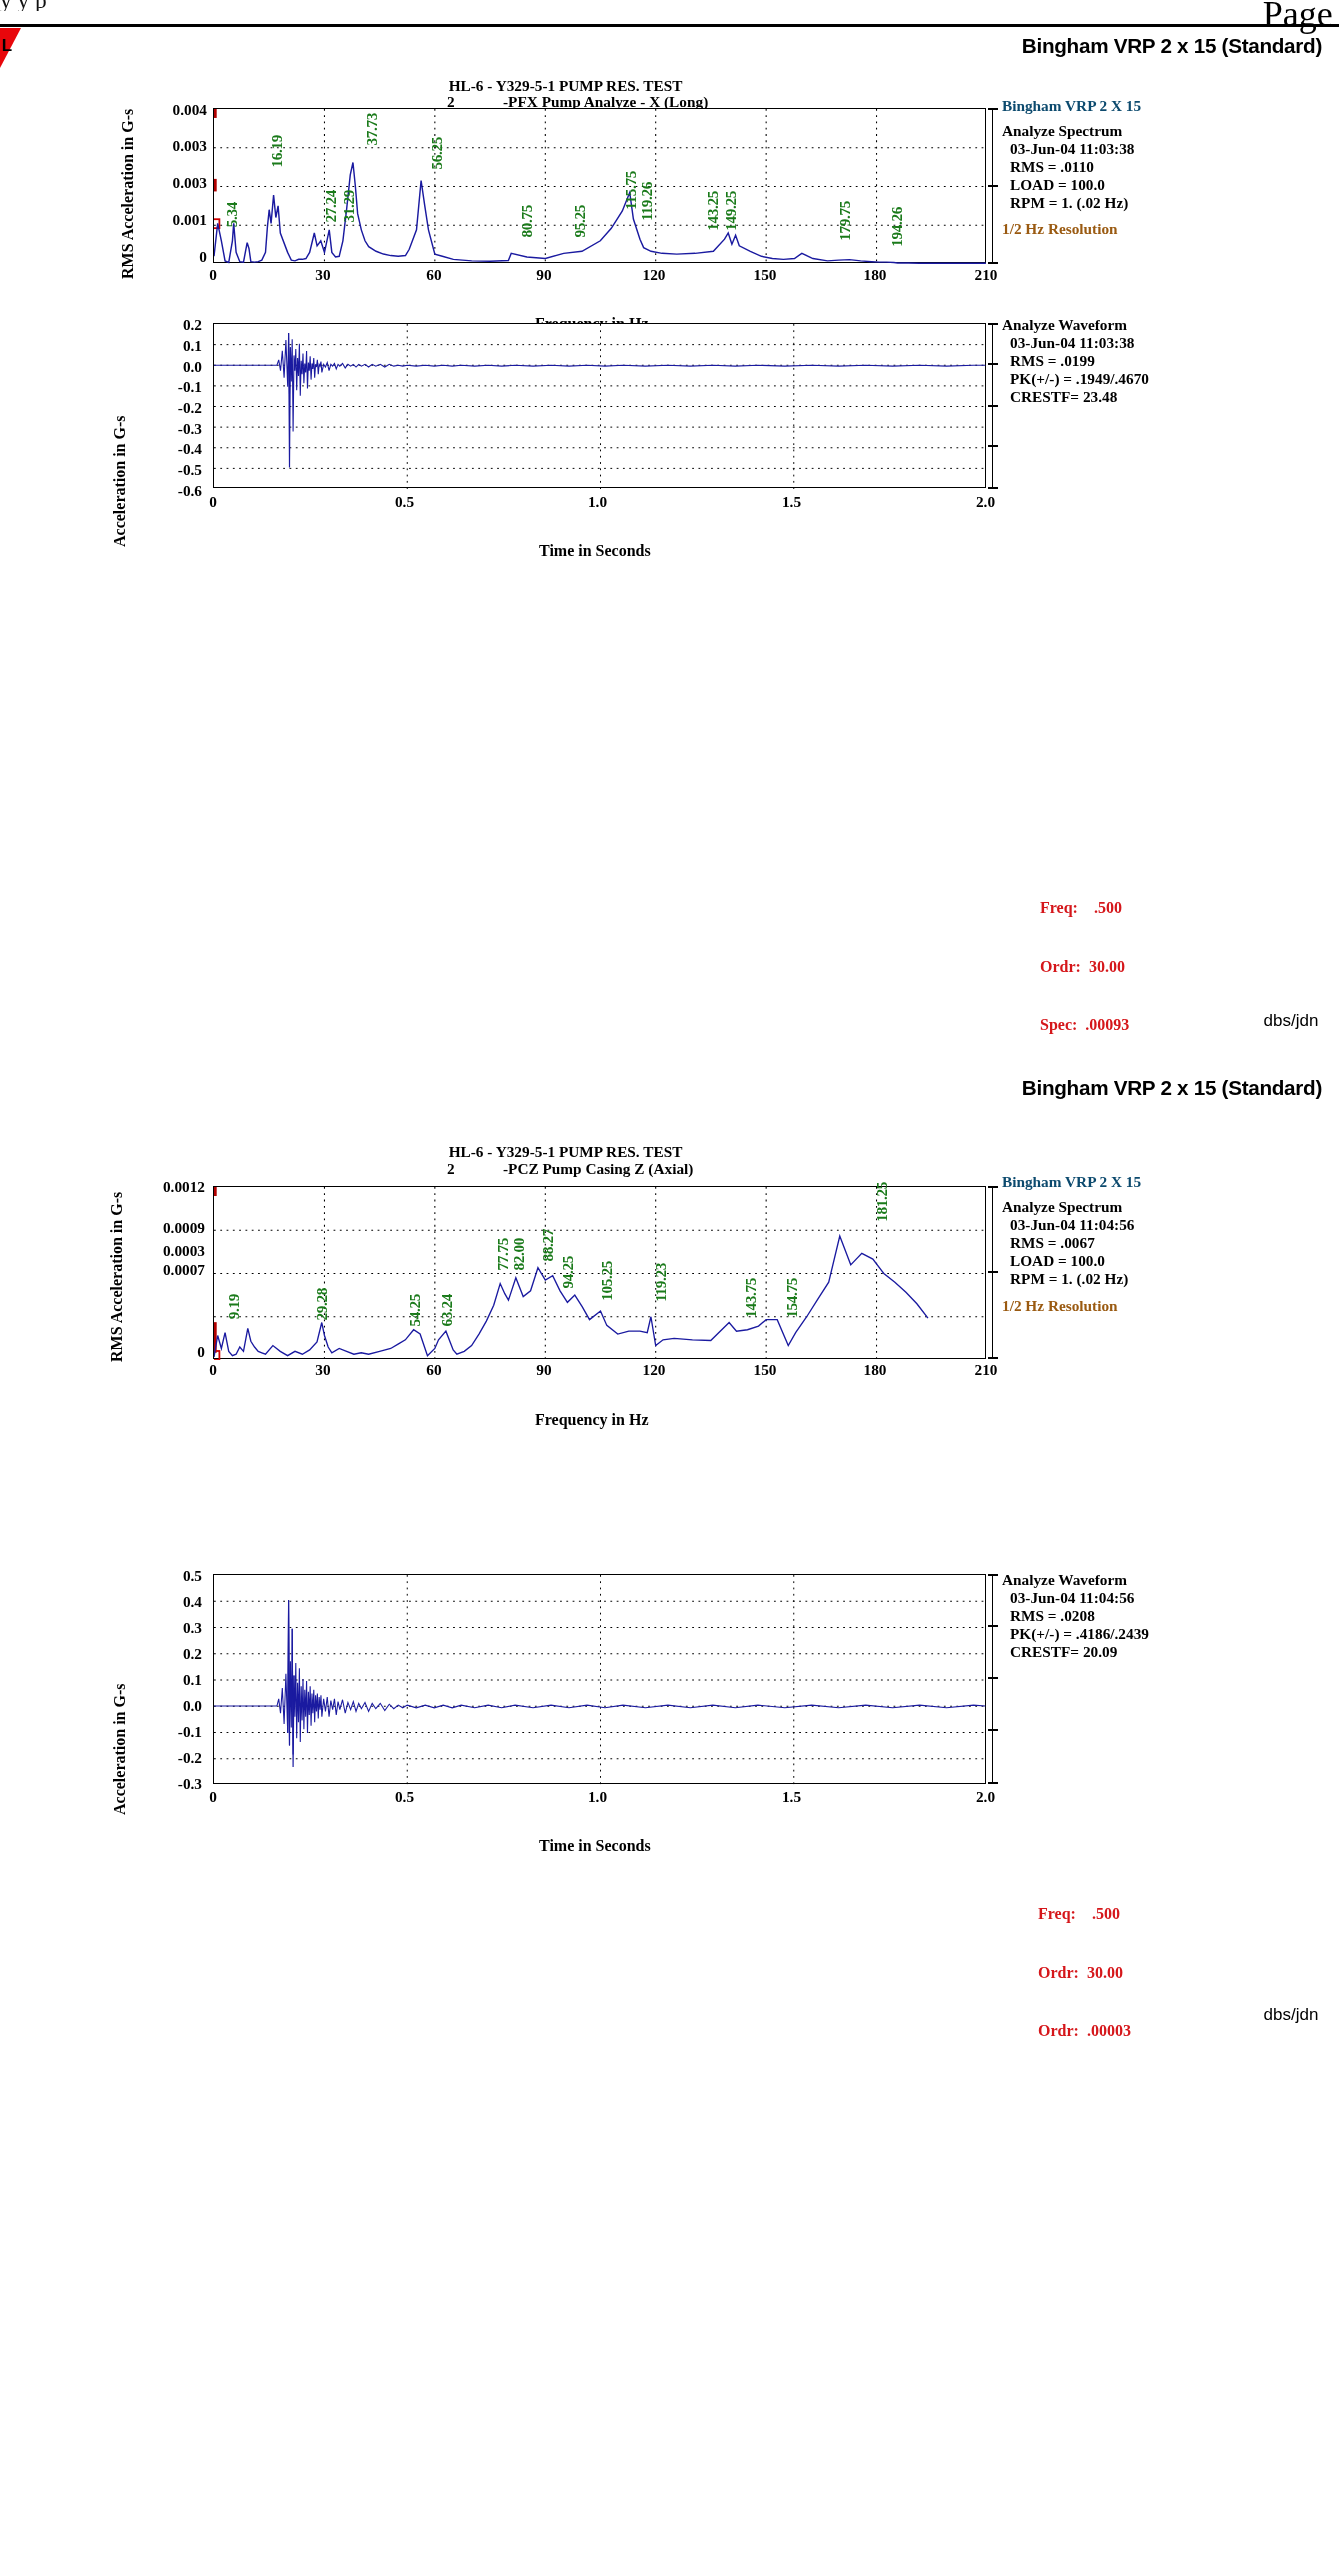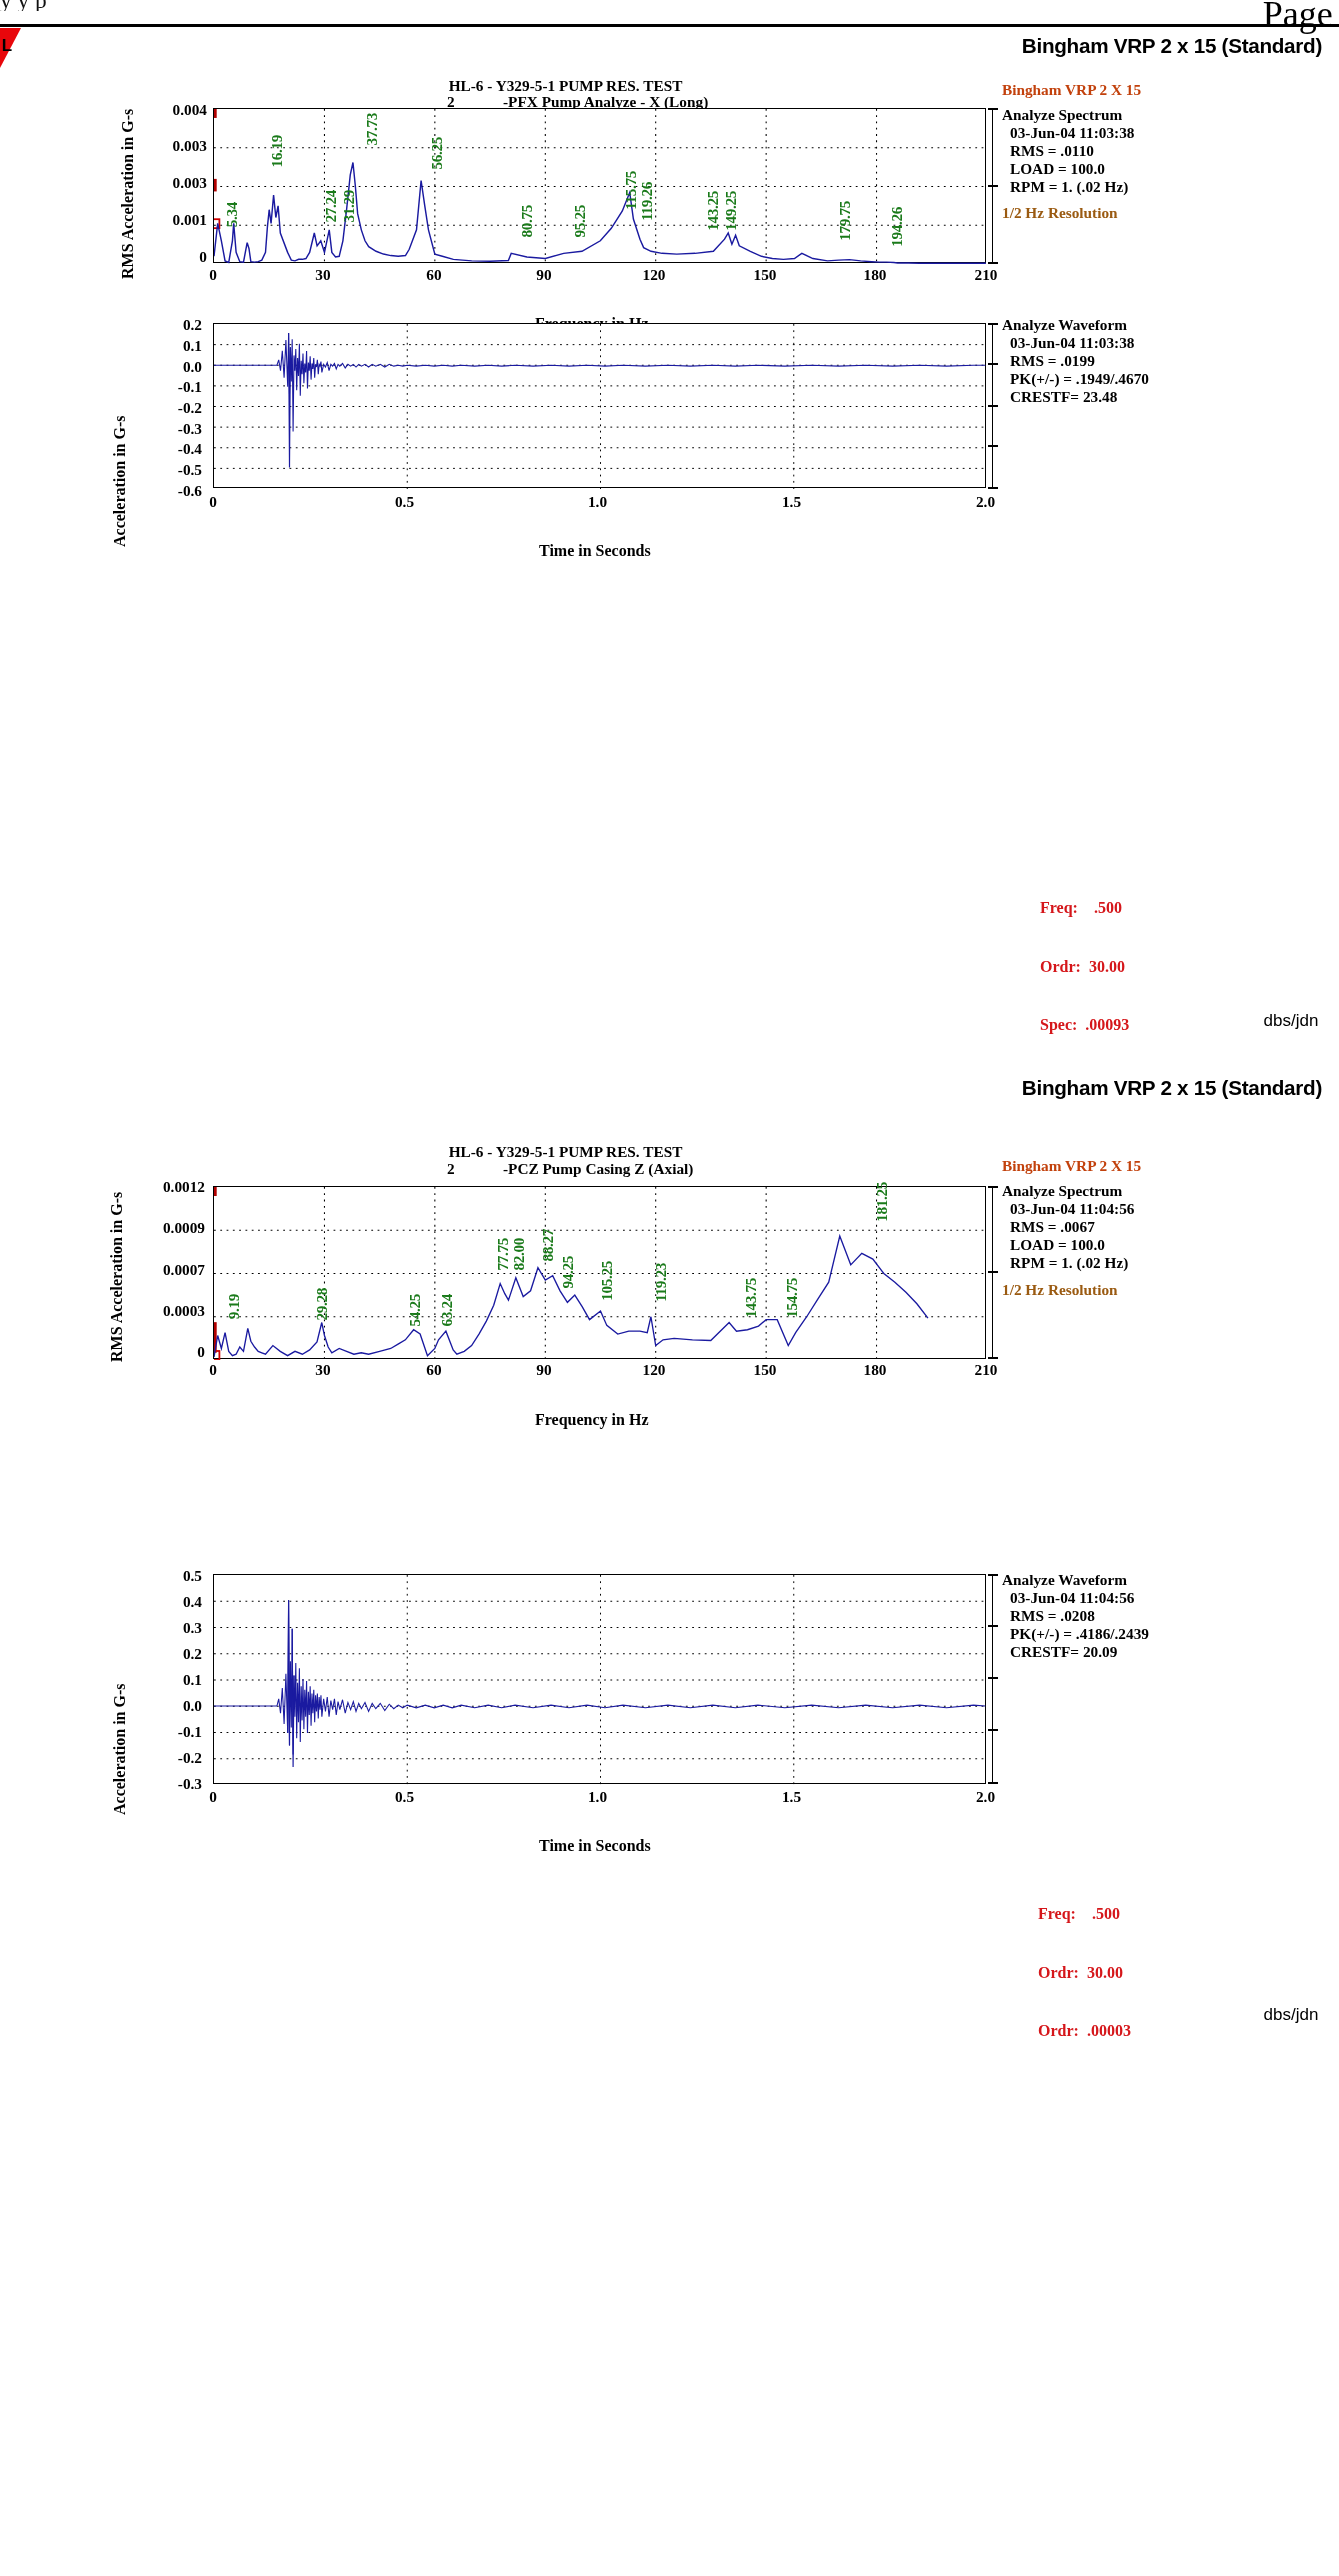--- a/index.html
+++ b/index.html
@@ -24,21 +24,21 @@
   .ylabel{position:absolute;font-weight:bold;font-size:16px;writing-mode:vertical-rl;transform:rotate(180deg);white-space:nowrap;}
   .xlabel{position:absolute;font-weight:bold;font-size:16px;white-space:nowrap;margin-top:27px;}
   .ytick{position:absolute;font-weight:bold;font-size:15.3px;text-align:right;white-space:nowrap;}
   .xtick{position:absolute;font-weight:bold;font-size:15.3px;text-align:center;white-space:nowrap;}
 
   .peaklabel{position:absolute;color:#1a7a1a;font-weight:bold;font-size:15.3px;
              writing-mode:vertical-rl;transform:rotate(180deg);white-space:nowrap;
              font-family:"Liberation Serif",serif;letter-spacing:-0.4px;}
 
   .sidepanel{position:absolute;font-weight:bold;font-size:15.3px;line-height:1.18;white-space:nowrap;}
-  .sidepanel .brand{color:#c2410c;}
+  .sidepanel .brand{color:#0c4a6e;margin-top:16px;}
   .sidepanel .res{color:#9a5a11;}
   .sidepanel .row{display:block;}
   .sidepanel .indent{padding-left:8px;}
   .redblock{position:absolute;color:#d5161a;font-weight:bold;font-size:16px;line-height:1.22;white-space:pre;font-family:"Liberation Serif",serif;}
   .tickbar{position:absolute;border-left:1.8px solid #000;}
   .tickbar i{position:absolute;left:-5.4px;width:10.8px;height:1.8px;background:#000;display:block;}
 </style>
 </head>
 <body>
 
@@ -224,21 +224,21 @@
 <div class="report-title" style="top:1076px;">Bingham VRP 2 x 15 (Standard)</div>
 
 <div class="chart-title" style="left:377px;top:1143px;width:377px;">HL-6 - Y329-5-1 PUMP RES. TEST</div>
 <div class="chart-channel-num" style="left:447px;top:1160px;">2</div>
 <div class="chart-subline" style="left:503px;top:1160px;">-PCZ   Pump Casing Z (Axial)</div>
 
 <div class="ylabel" style="left:108px;top:1191px;height:171px;">RMS Acceleration in G-s</div>
 <div class="ytick" style="left:115px;top:1178px;width:90px;">0.0012</div>
 <div class="ytick" style="left:115px;top:1219px;width:90px;">0.0009</div>
 <div class="ytick" style="left:115px;top:1261px;width:90px;">0.0007</div>
-<div class="ytick" style="left:115px;top:1302px;width:90px;">0.0003</div>
+<div class="ytick" style="left:115px;top:1242px;width:90px;">0.0003</div>
 <div class="ytick" style="left:115px;top:1343px;width:90px;">0</div>
 
 <div class="plot" style="left:213px;top:1186px;width:773px;height:173px;">
   <svg width="773" height="173" viewBox="0 0 860 192" preserveAspectRatio="none">
     <g stroke="#000" stroke-width="1.2" stroke-dasharray="2,5" fill="none">
       <line x1="0" y1="48" x2="860" y2="48"></line>
       <line x1="0" y1="96" x2="860" y2="96"></line>
       <line x1="0" y1="144" x2="860" y2="144"></line>
     </g>
     <g stroke="#000" stroke-width="1.2" stroke-dasharray="2,5" fill="none">

